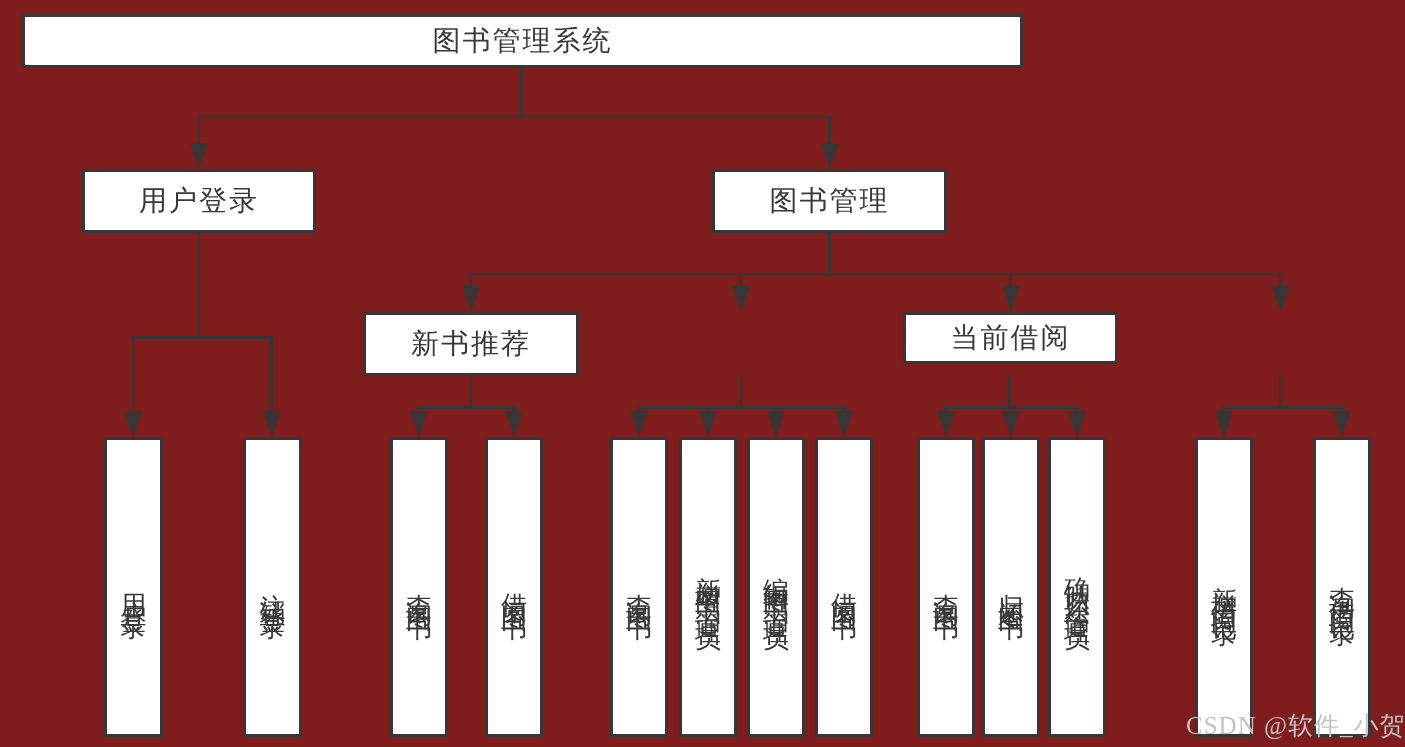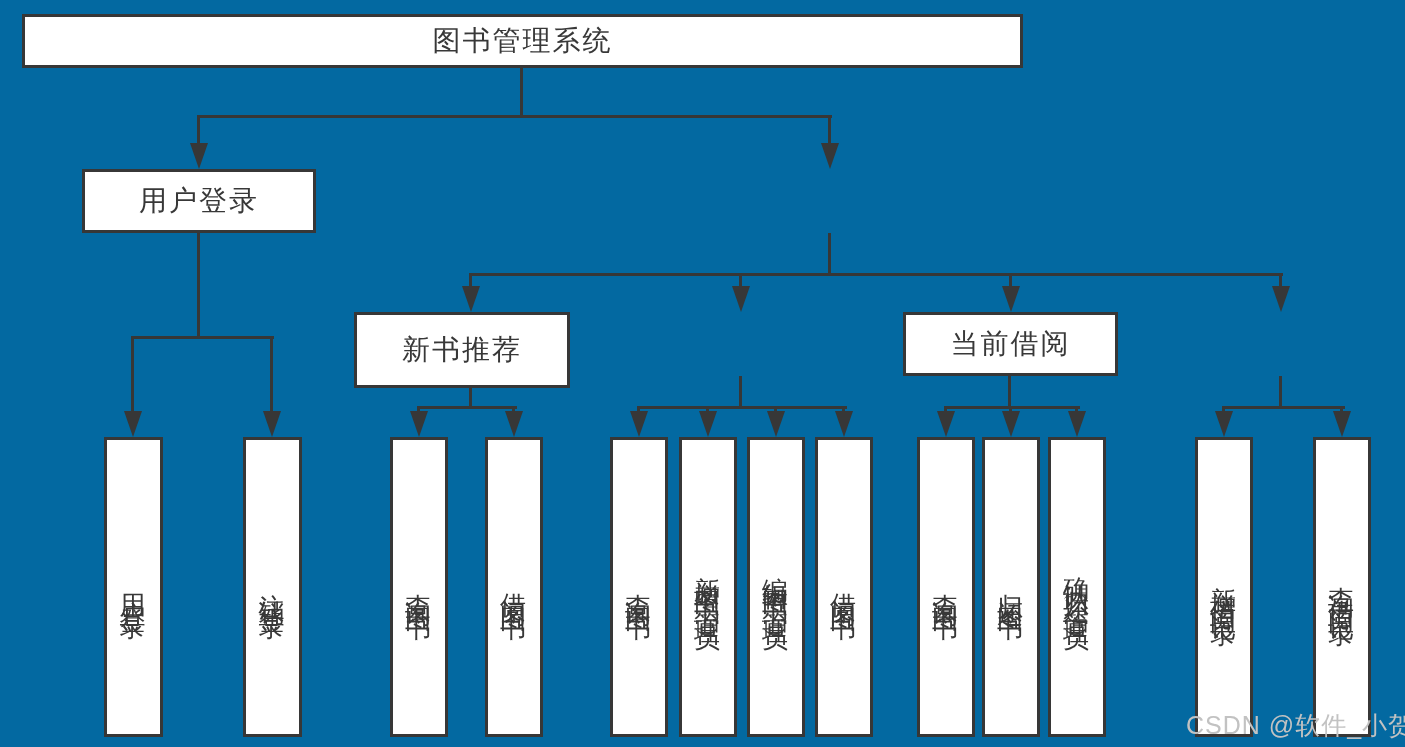--- a/index.html
+++ b/index.html
@@ -1,20 +1,20 @@
 <!DOCTYPE html>
 <html><head>
 <meta charset="utf-8">
 <style>
   html,body{margin:0;padding:0;background:#ffffff;}
   #canvas{
     position:relative;
     width:1405px;height:747px;
-    background:#0369a1;
-    font-family:Liberation Sans, sans-serif;
+    background:#7f1d1d;
+    font-family:Liberation Serif, serif;
     overflow:hidden;
   }
   .box{
     position:absolute;
     border:3px solid #373737;
     background:#ffffff;
     box-sizing:border-box;
     display:flex;align-items:center;justify-content:center;
     color:#383838;
   }
@@ -107,25 +107,28 @@
   <div class="line" style="left:1340px;top:406px;width:3px;height:10px"></div>
   <div class="arrow" style="left:1333px;top:411px"></div>
 
   <div class="box hbox" style="left:22px;top:14px;width:1001px;height:54px">
     <span>图书管理系统</span>
   </div>
 
   <div class="box hbox" style="left:82px;top:169px;width:234px;height:64px">
     <span>用户登录</span>
   </div>
+  <div class="box hbox" style="left:712px;top:169px;width:235px;height:64px">
+    <span>图书管理</span>
+  </div>
 
-  <div class="box hbox" style="left:354px;top:312px;width:216px;height:76px">
+  <div class="box hbox" style="left:363px;top:312px;width:216px;height:64px">
     <span>新书推荐</span>
   </div>
-  <div class="box hbox" style="left:903px;top:312px;width:215px;height:64px">
+  <div class="box hbox" style="left:903px;top:312px;width:215px;height:52px">
     <span>当前借阅</span>
   </div>
 
   <div class="box vbox" style="left:104px;width:59px">
     <span>用户登录</span>
   </div>
   <div class="box vbox" style="left:243px;width:59px">
     <span>注销登录</span>
   </div>
   <div class="box vbox" style="left:390px;width:58px">

